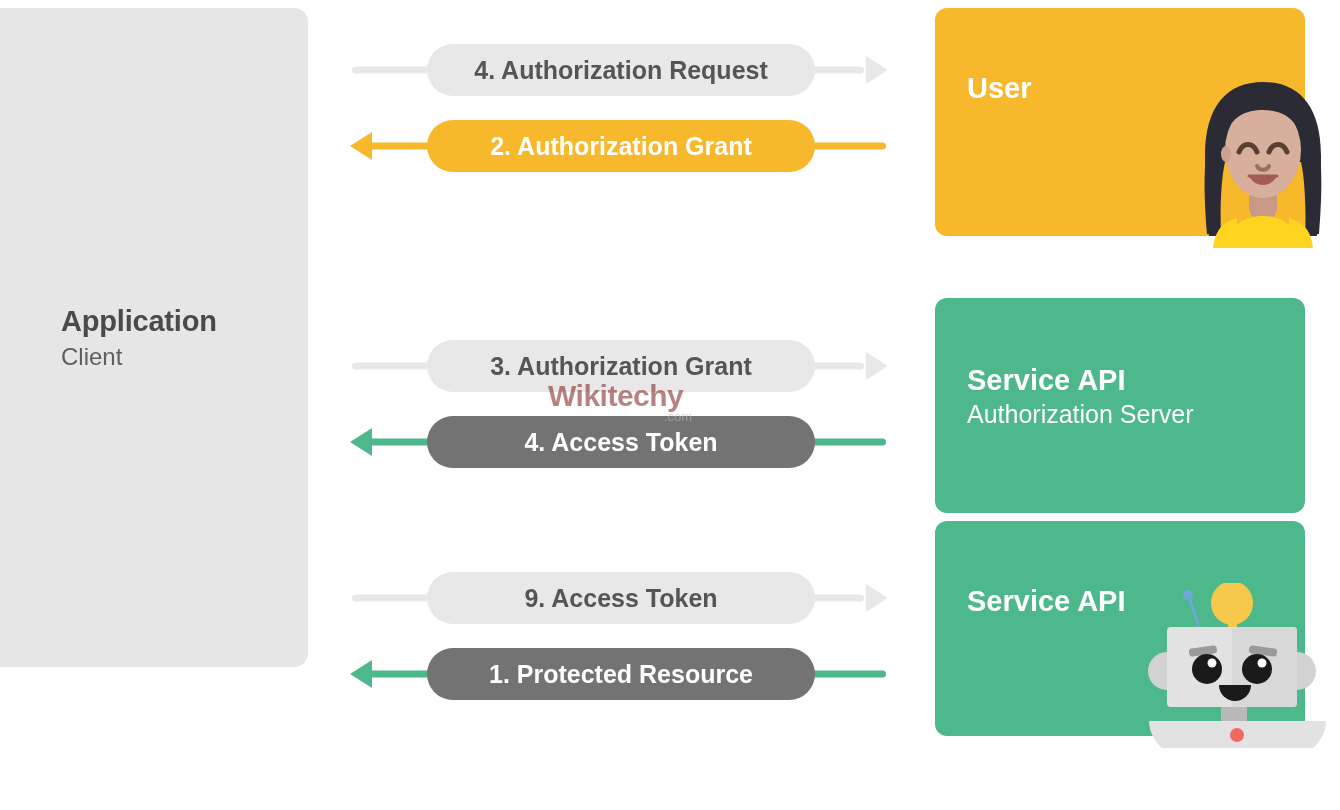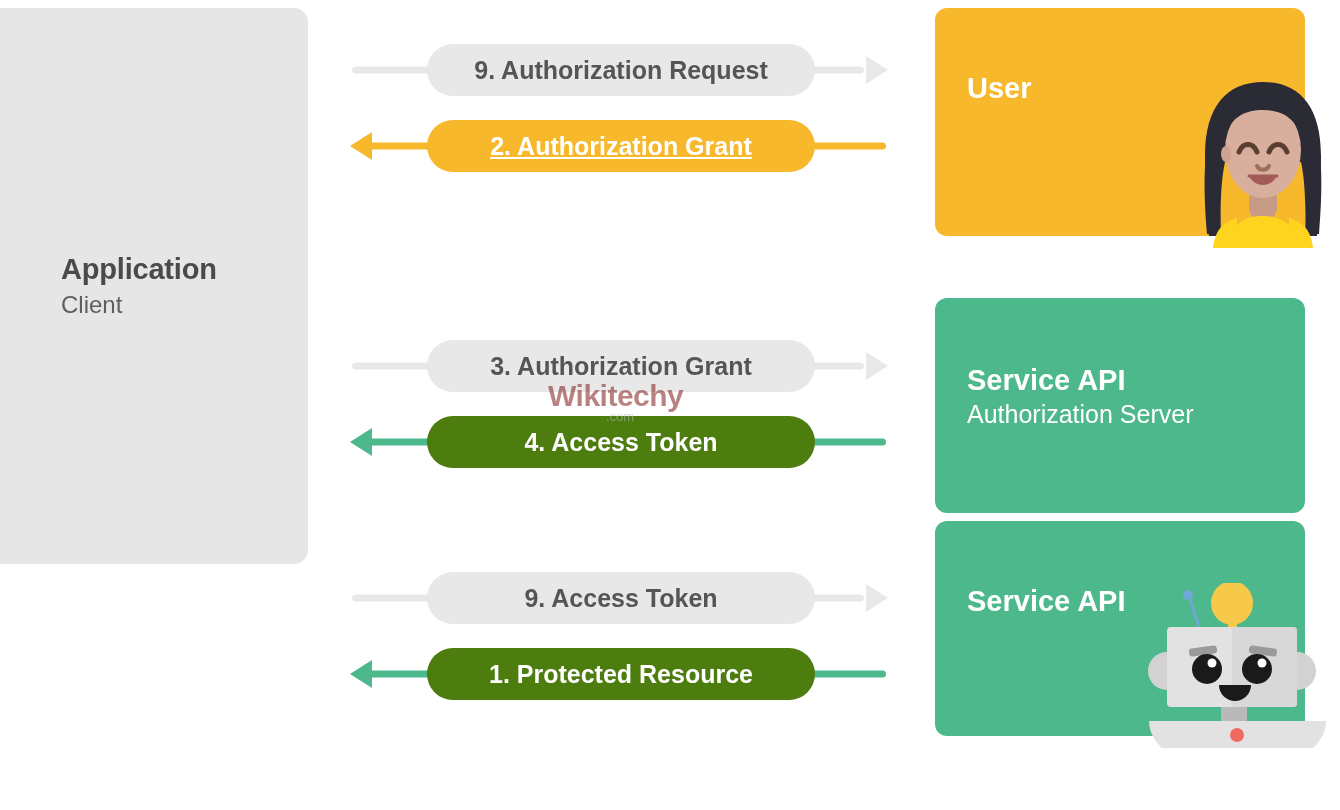--- a/index.html
+++ b/index.html
@@ -14,21 +14,21 @@
     position: relative;
     width: 1340px;
     height: 810px;
     background: #ffffff;
   }
 
   
   .app-panel {
     position: absolute;
     left: 0px; top: 8px;
-    width: 308px; height: 556px;
+    width: 308px; height: 659px;
     background: #E6E6E6;
     border-radius: 0 14px 14px 0;
     display: flex;
     flex-direction: column;
     align-items: center;
     justify-content: center;
   }
   .app-title {
     font-size: 29px;
     font-weight: bold;
@@ -97,26 +97,26 @@
     border-right-style: solid;
   }
 
   
   .v-grey .shaft { background: #E8E8E8; }
   .v-grey .pill  { background: #E8E8E8; color: #555555; }
   .v-grey .arrowhead.right { border-left-color: #E8E8E8; }
 
   
   .v-orange .shaft { background: #F7B82C; }
-  .v-orange .pill  { background: #F7B82C; color: #FFFFFF; text-decoration: underline; }
+  .v-orange .pill  { background: #F7B82C; color: #FFFFFF; }
   .v-orange .arrowhead.left { border-right-color: #F7B82C; }
 
   
   .v-green .shaft { background: #4DB88B; }
-  .v-green .pill  { background: #4d7c0f; color: #FFFFFF; }
+  .v-green .pill  { background: #737373; color: #FFFFFF; }
   .v-green .arrowhead.left { border-right-color: #4DB88B; }
 
   
   #row1 { top: 44px; }
   #row2 { top: 120px; }
   #row3 { top: 340px; }
   #row4 { top: 416px; }
   #row5 { top: 572px; }
   #row6 { top: 648px; }
 
@@ -204,42 +204,42 @@
     font-size: 30px;
     font-weight: bold;
     color: #7f1d1d;
     letter-spacing: -0.5px;
     line-height: 1;
     display: block;
   }
   .wm-sub {
     font-size: 13px;
     color: #BDBDBD;
-    text-align: center;
+    text-align: right;
     display: block;
     margin-top: -2px;
     padding-right: 6px;
   }
 </style>
 </head>
 <body>
 
 <div id="diagram">
 
   <div class="app-panel">
     <div class="app-textblock">
       <div class="app-title">Application</div>
       <div class="app-sub">Client</div>
     </div>
   </div>
 
   <div class="flow-row v-grey to-right" id="row1">
     <div class="shaft"></div>
     <div class="arrowhead right"></div>
-    <div class="pill">9. Authorization Request</div>
+    <div class="pill">4. Authorization Request</div>
   </div>
 
   <div class="flow-row v-orange to-left" id="row2">
     <div class="shaft"></div>
     <div class="arrowhead left"></div>
     <div class="pill">2. Authorization Grant</div>
   </div>
 
   <div class="flow-row v-grey to-right" id="row3">
     <div class="shaft"></div>

